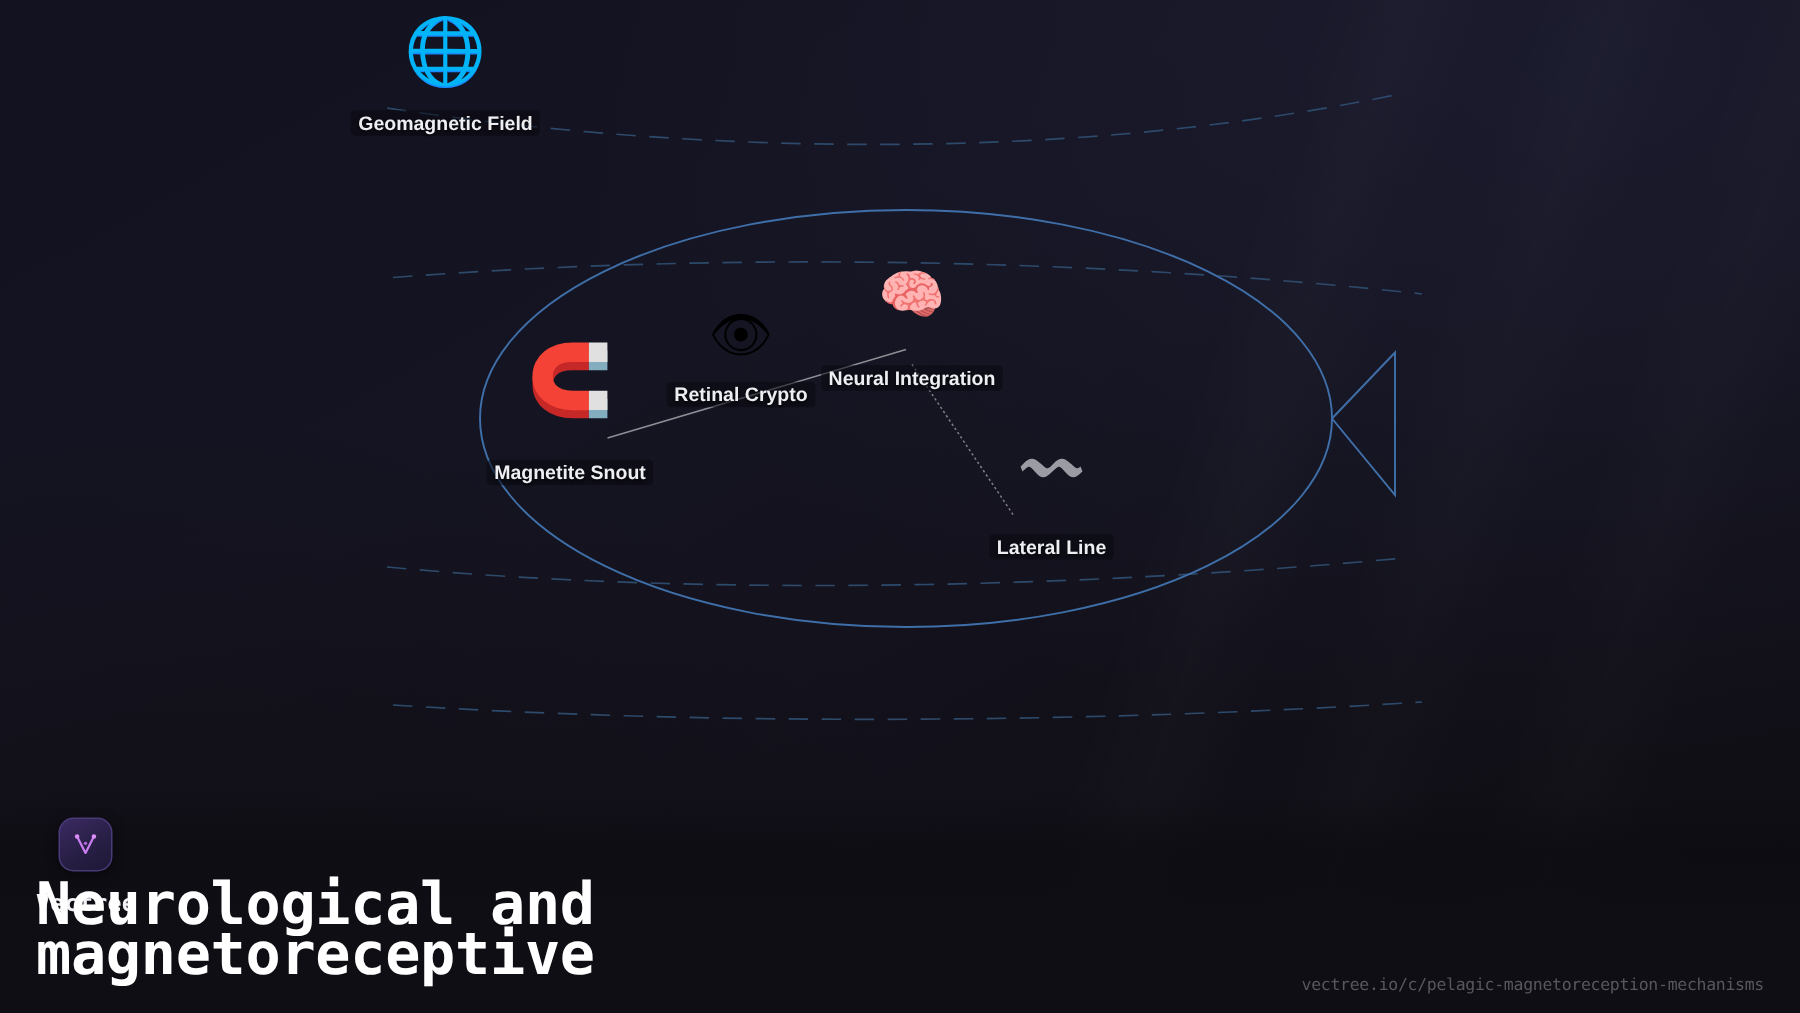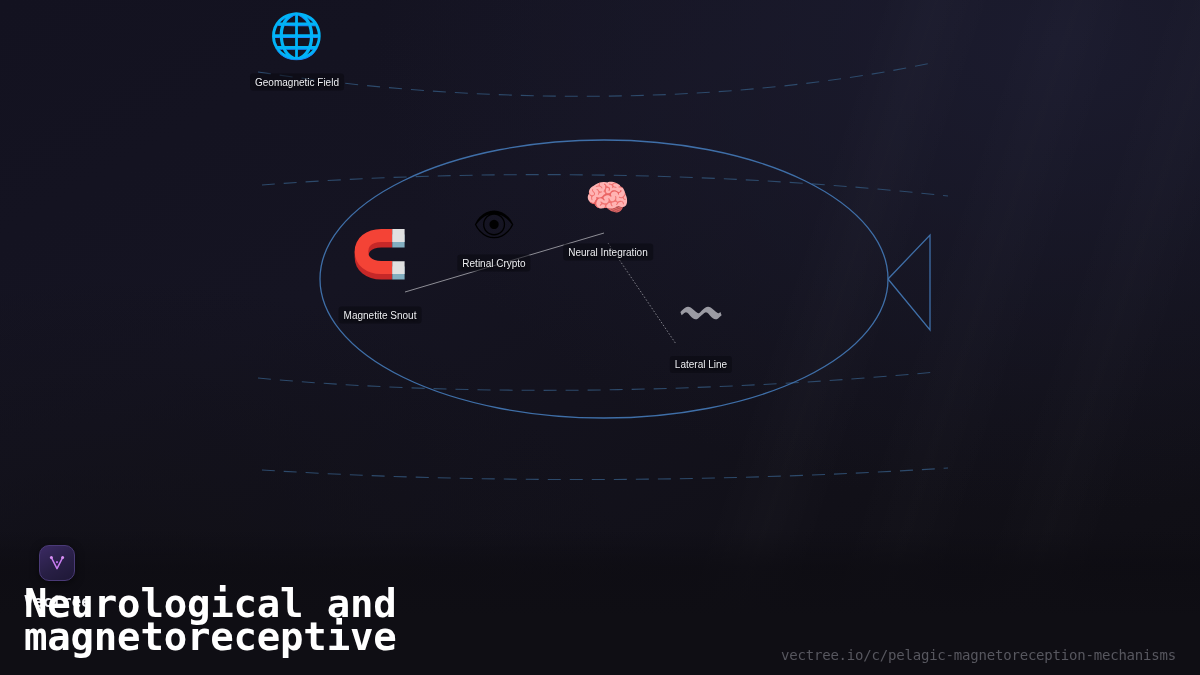--- a/index.html
+++ b/index.html
@@ -42,27 +42,28 @@
     gap: 2px;
   }
   .node-glyph {
     font-family: "DejaVu Sans", sans-serif;
     line-height: 1;
     text-align: center;
     user-select: none;
   }
   .node-label {
     color: #edeef2;
-    font-size: 10px;
+    font-size: 13px;
     line-height: 15px;
     white-space: nowrap;
     padding: 1px 5px;
     border-radius: 3px;
     background: rgba(10,10,16,0.55);
     text-shadow: 0 1px 2px rgba(0,0,0,0.85);
+    font-weight: bold;
   }
   
   #footer {
     position: absolute;
     left: 0;
     right: 0;
     bottom: 0;
     height: 146px;
     padding: 0 24px;
     box-sizing: border-box;
@@ -110,21 +111,21 @@
     letter-spacing: -0.2px;
     margin: 0;
     max-width: 760px;
   }
   #url {
     position: absolute;
     right: 24px;
     bottom: 12px;
     color: #57575f;
     font-family: "DejaVu Sans Mono", monospace;
-    font-size: 14px;
+    font-size: 11px;
     letter-spacing: -0.2px;
     white-space: nowrap;
   }
 </style>
 </head>
 <body>
 
 <div id="stage">
 
   <div id="sheen"></div>

